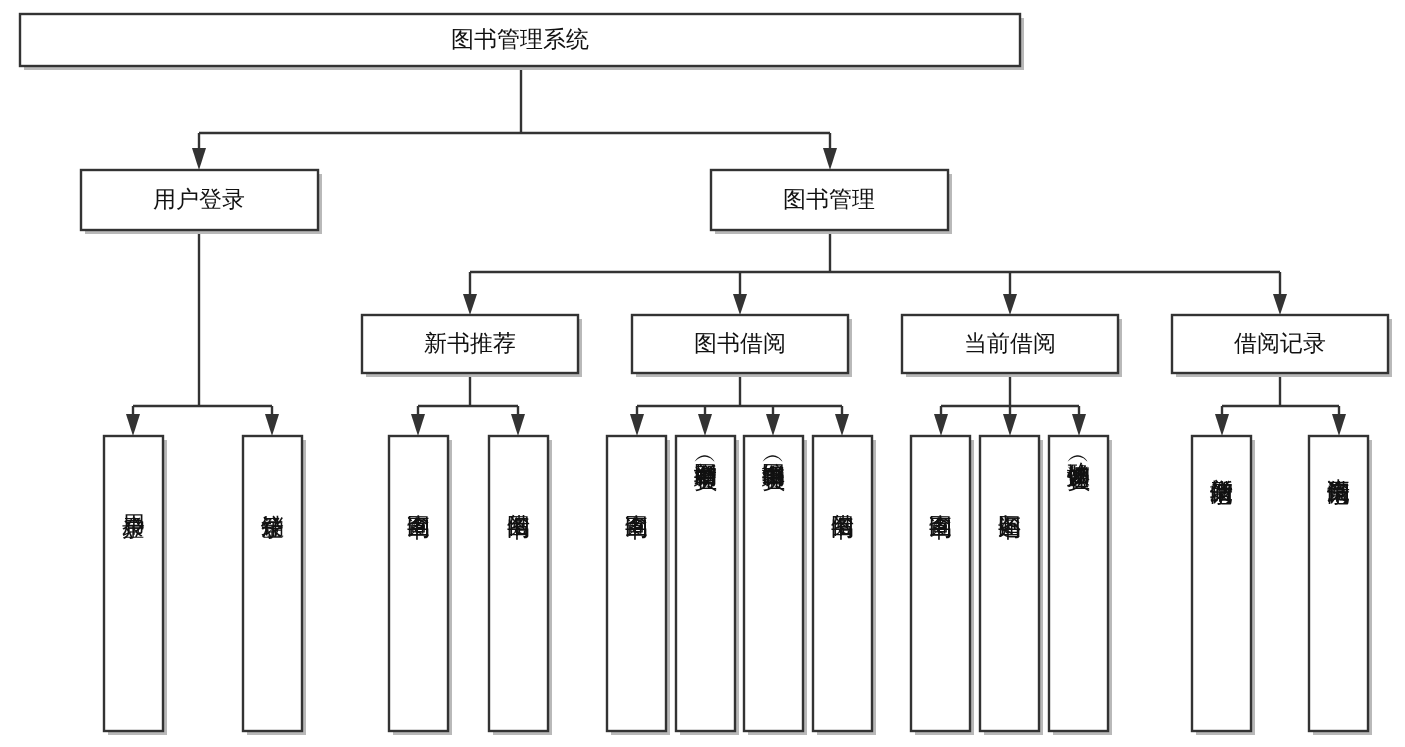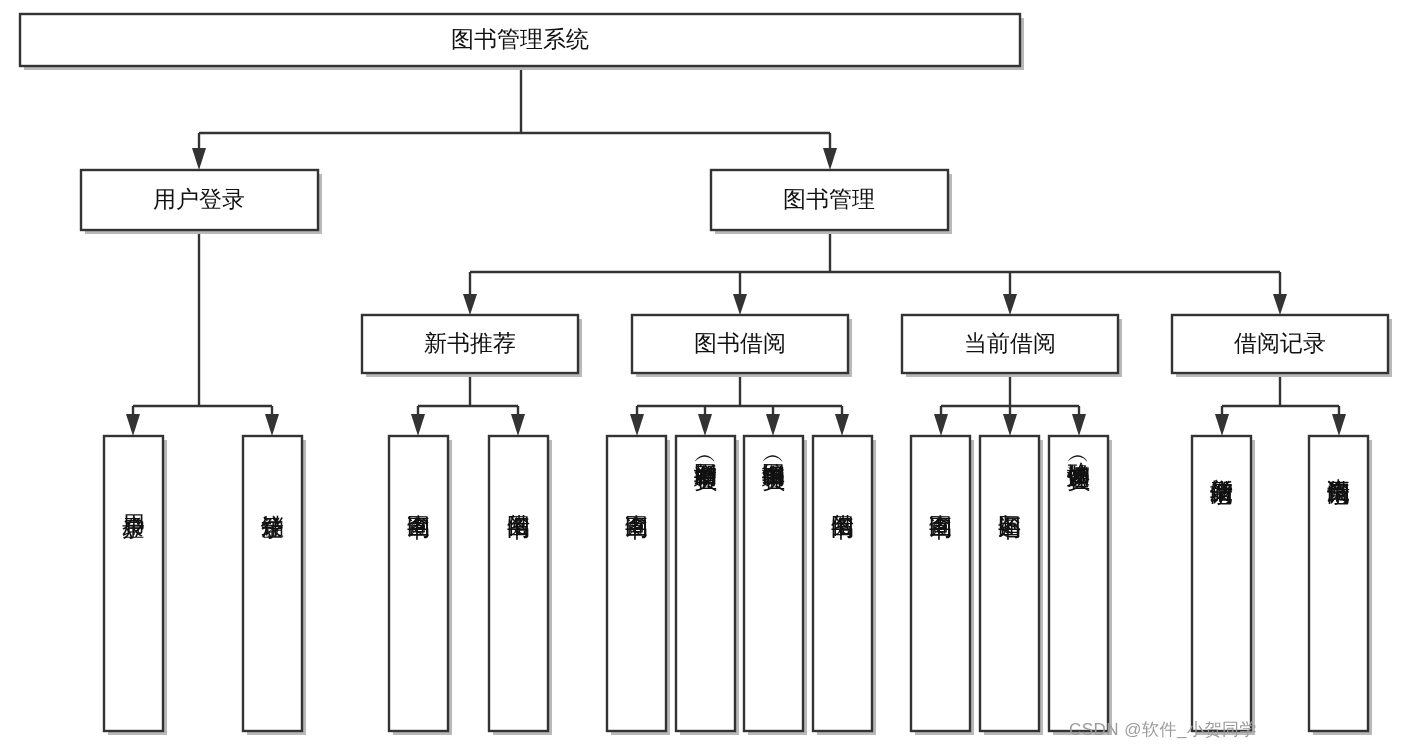--- a/index.html
+++ b/index.html
@@ -294,14 +294,13 @@
   </div>
 
   <div class="label-v-wrap" style="left:1192px; top:460px; width:59px; height:274px;">
     <span class="label-v">新增借阅记录</span>
   </div>
 
   <div class="label-v-wrap" style="left:1309px; top:460px; width:59px; height:274px;">
     <span class="label-v">查询借阅记录</span>
   </div>
 
-  <div class="watermark">CSDN @软件_小贺同学</div>
 </div>
 
 </body></html>

